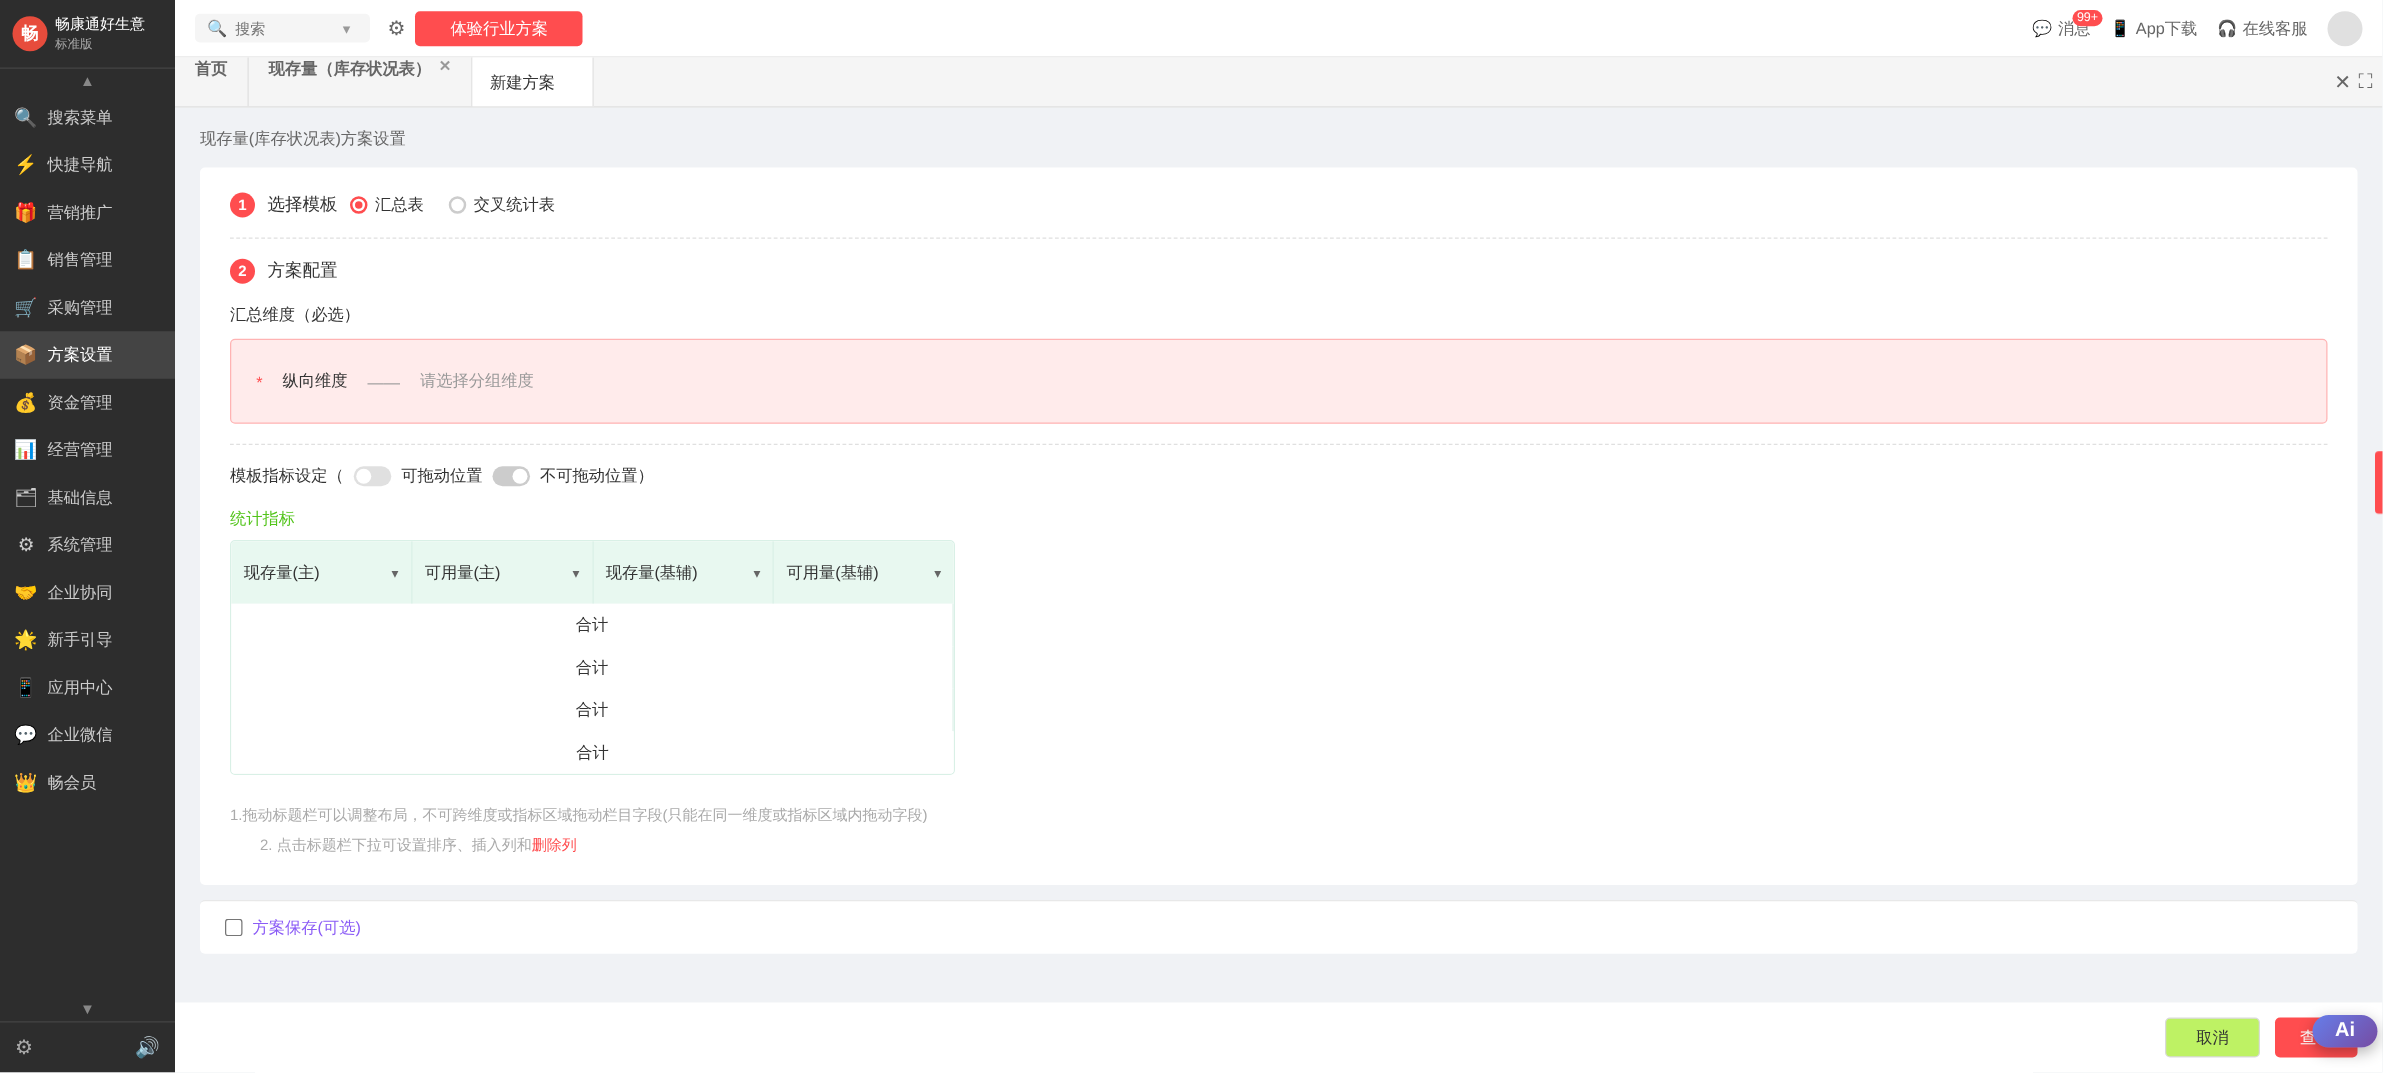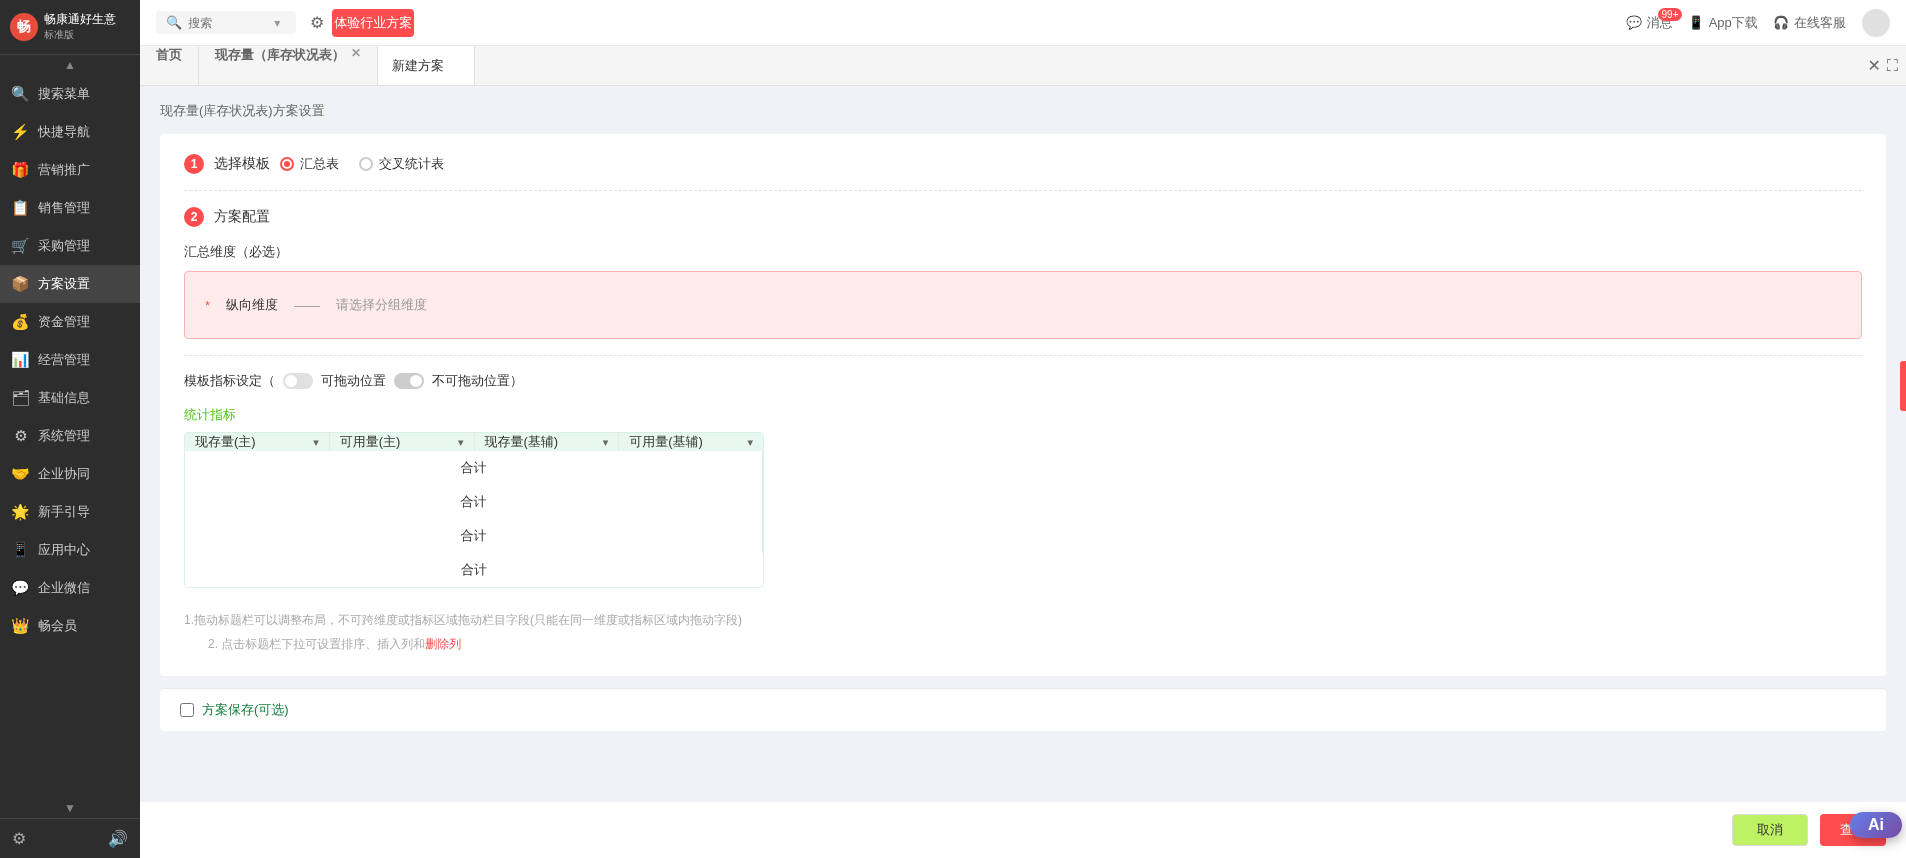--- a/index.html
+++ b/index.html
@@ -82,21 +82,21 @@
     }
     .topbar-search-box input {
       border: none; background: transparent; outline: none;
       font-size: 12px; color: #666; width: 80px;
     }
     .topbar-dropdown { color: #999; font-size: 12px; cursor: pointer; }
     .topbar-gear { color: #666; font-size: 16px; cursor: pointer; margin-left: 6px; }
     .topbar-trial-btn {
       background: #ff4d4f; color: #fff;
       border: none; border-radius: 4px;
-      padding: 5px 2px; font-size: 13px; cursor: pointer;
+      padding: 5px 28px; font-size: 13px; cursor: pointer;
     }
     .topbar-right { display: flex; align-items: center; gap: 16px; color: #666; font-size: 13px; }
     .topbar-msg { display: flex; align-items: center; gap: 4px; cursor: pointer; position: relative; }
     .badge {
       background: #ff4d4f; color: #fff;
       font-size: 10px; border-radius: 8px;
       padding: 1px 4px; position: absolute; top: -6px; right: -10px;
     }
     .topbar-app { display: flex; align-items: center; gap: 4px; cursor: pointer; }
     .topbar-service { display: flex; align-items: center; gap: 4px; cursor: pointer; }
@@ -262,21 +262,21 @@
       border-radius: 4px;
       overflow: hidden;
       width: 580px;
     }
     .stat-table-header {
       display: flex;
       background: #e8f8f0;
     }
     .stat-col {
       flex: 1;
-      padding: 0 10px;
+      padding: 16px 10px;
       display: flex; align-items: center; justify-content: space-between;
       font-size: 13px; color: #333;
       border-right: 1px solid #d9f0e6;
     }
     .stat-col:last-child { border-right: none; }
     .stat-col-dropdown { color: #666; font-size: 11px; cursor: pointer; }
     .stat-table-body {
       display: flex;
       flex-direction: column;
     }
@@ -297,21 +297,21 @@
 
     
     .save-row {
       display: flex; align-items: center; gap: 8px;
       padding: 12px 20px;
       background: #fff;
       border-top: 1px solid #e8e8e8;
       flex-shrink: 0;
     }
     .save-checkbox { width: 14px; height: 14px; accent-color: #ff4d4f; cursor: pointer; }
-    .save-label { font-size: 13px; color: #15803d; }
+    .save-label { font-size: 13px; color: #8b5cf6; }
 
     
     .footer-btns {
       display: flex; justify-content: flex-end; gap: 12px;
       padding: 12px 20px;
       background: #fff;
       flex-shrink: 0;
     }
     .btn-cancel {
       padding: 6px 24px;

